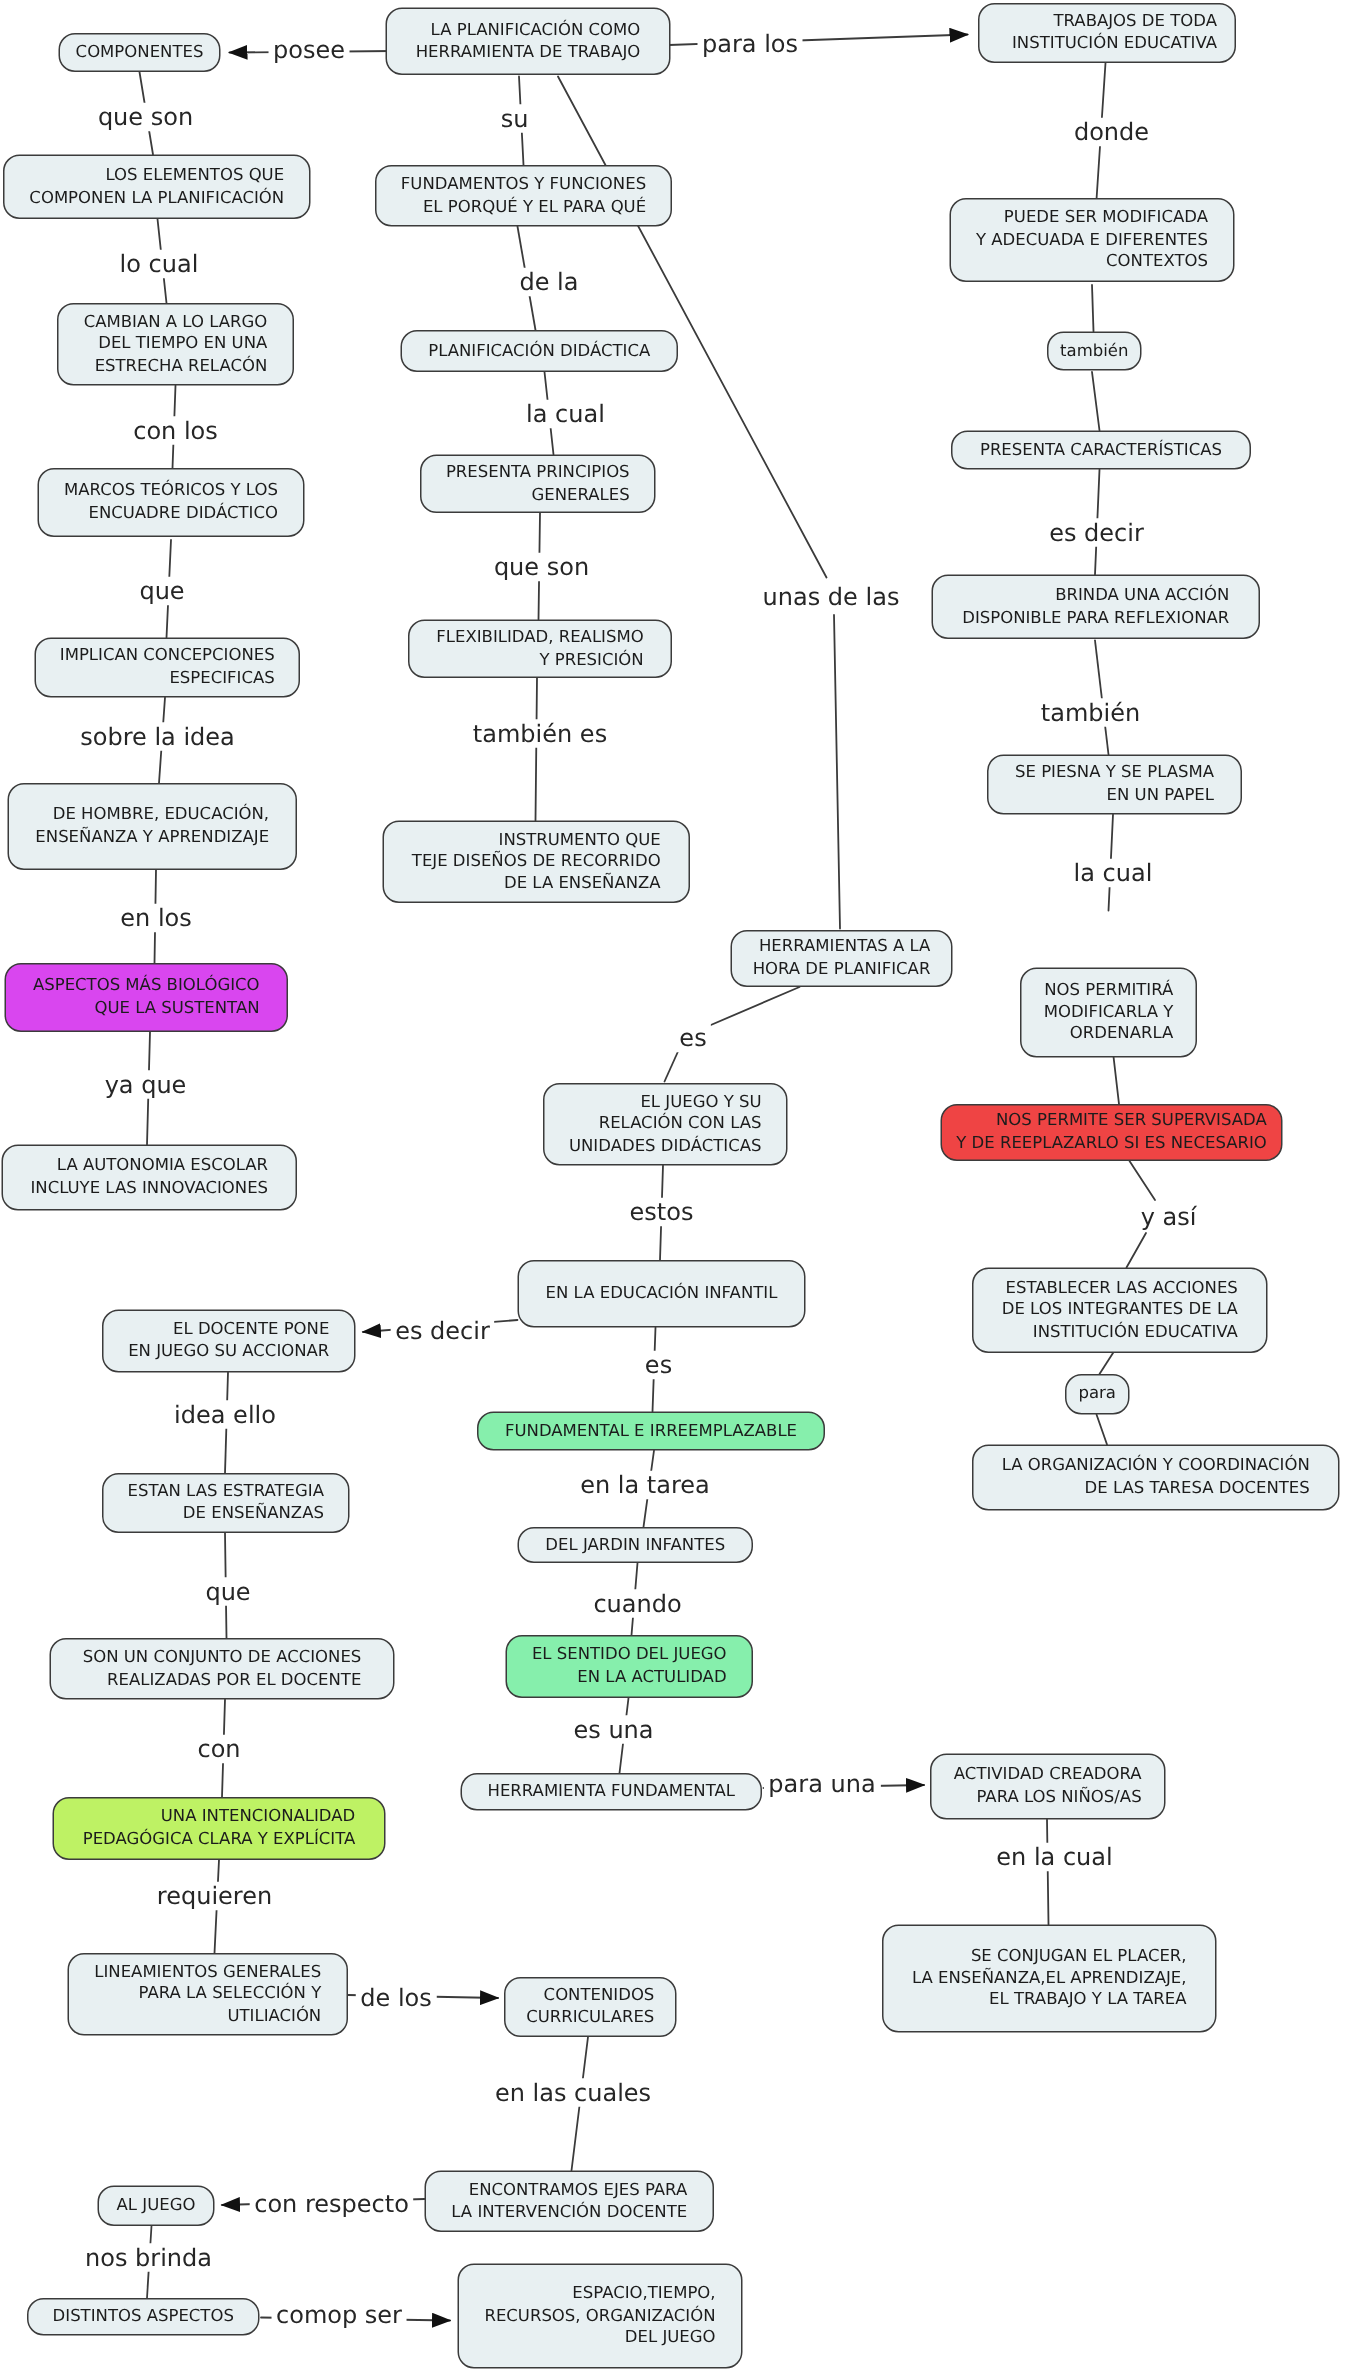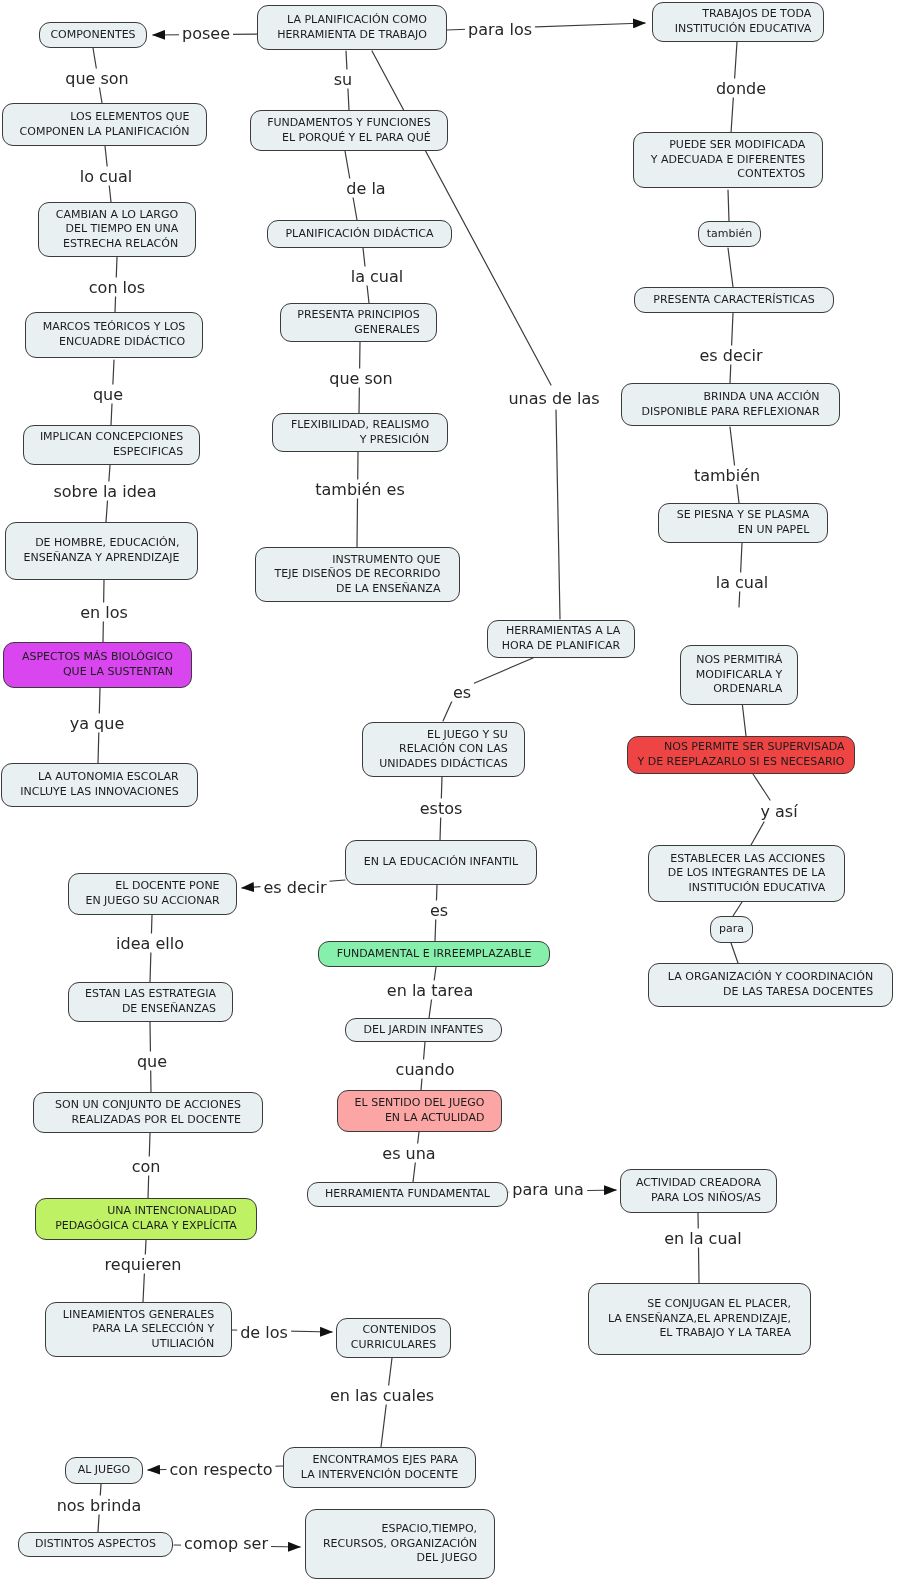--- a/index.html
+++ b/index.html
@@ -188,21 +188,21 @@
 EN JUEGO SU ACCIONAR</div>
       <div class="node" style="left: 710px; top: 916px; width: 43px; height: 27px; background: rgb(232, 240, 242); border-color: rgb(59, 59, 59); color: rgb(28, 28, 28);">para</div>
       <div class="node" style="left: 318px; top: 941px; width: 232px; height: 26px; background: #86efac; border-color: rgb(59, 59, 59); color: rgb(28, 28, 28);">FUNDAMENTAL E IRREEMPLAZABLE</div>
       <div class="node" style="left: 648px; top: 963px; width: 245px; height: 44px; background: rgb(232, 240, 242); border-color: rgb(59, 59, 59); color: rgb(28, 28, 28);">LA ORGANIZACIÓN Y COORDINACIÓN
 DE LAS TARESA DOCENTES</div>
       <div class="node" style="left: 68px; top: 982px; width: 165px; height: 40px; background: rgb(232, 240, 242); border-color: rgb(59, 59, 59); color: rgb(28, 28, 28);">ESTAN LAS ESTRATEGIA
 DE ENSEÑANZAS</div>
       <div class="node" style="left: 345px; top: 1018px; width: 157px; height: 24px; background: rgb(232, 240, 242); border-color: rgb(59, 59, 59); color: rgb(28, 28, 28);">DEL JARDIN INFANTES</div>
       <div class="node" style="left: 33px; top: 1092px; width: 230px; height: 41px; background: rgb(232, 240, 242); border-color: rgb(59, 59, 59); color: rgb(28, 28, 28);">SON UN CONJUNTO DE ACCIONES
 REALIZADAS POR EL DOCENTE</div>
-      <div class="node" style="left: 337px; top: 1090px; width: 165px; height: 42px; background: #fca5a5; border-color: rgb(59, 59, 59); color: rgb(28, 28, 28);">EL SENTIDO DEL JUEGO
+      <div class="node" style="left: 337px; top: 1090px; width: 165px; height: 42px; background: #86efac; border-color: rgb(59, 59, 59); color: rgb(28, 28, 28);">EL SENTIDO DEL JUEGO
 EN LA ACTULIDAD</div>
       <div class="node" style="left: 35px; top: 1198px; width: 222px; height: 42px; background: #bef264; border-color: rgb(59, 59, 59); color: rgb(28, 28, 28);">UNA INTENCIONALIDAD
 PEDAGÓGICA CLARA Y EXPLÍCITA</div>
       <div class="node" style="left: 307px; top: 1182px; width: 201px; height: 25px; background: rgb(232, 240, 242); border-color: rgb(59, 59, 59); color: rgb(28, 28, 28);">HERRAMIENTA FUNDAMENTAL</div>
       <div class="node" style="left: 620px; top: 1169px; width: 157px; height: 44px; background: rgb(232, 240, 242); border-color: rgb(59, 59, 59); color: rgb(28, 28, 28);">ACTIVIDAD CREADORA
 PARA LOS NIÑOS/AS</div>
       <div class="node" style="left: 588px; top: 1283px; width: 223px; height: 72px; background: rgb(232, 240, 242); border-color: rgb(59, 59, 59); color: rgb(28, 28, 28);">SE CONJUGAN EL PLACER,
 LA ENSEÑANZA,EL APRENDIZAJE,
 EL TRABAJO Y LA TAREA</div>
       <div class="node" style="left: 45px; top: 1302px; width: 187px; height: 55px; background: rgb(232, 240, 242); border-color: rgb(59, 59, 59); color: rgb(28, 28, 28);">LINEAMIENTOS GENERALES

